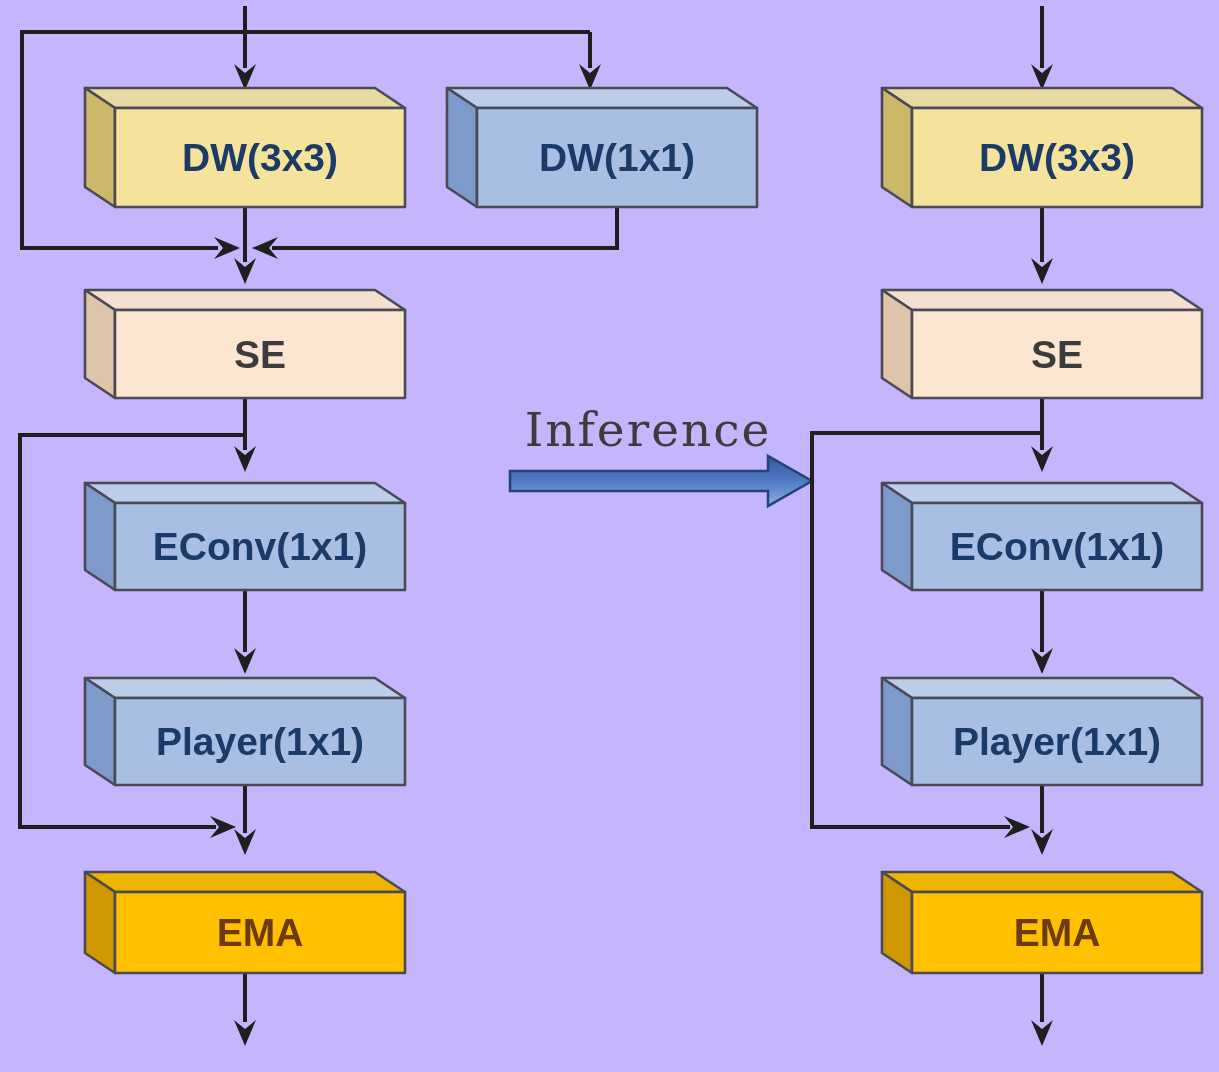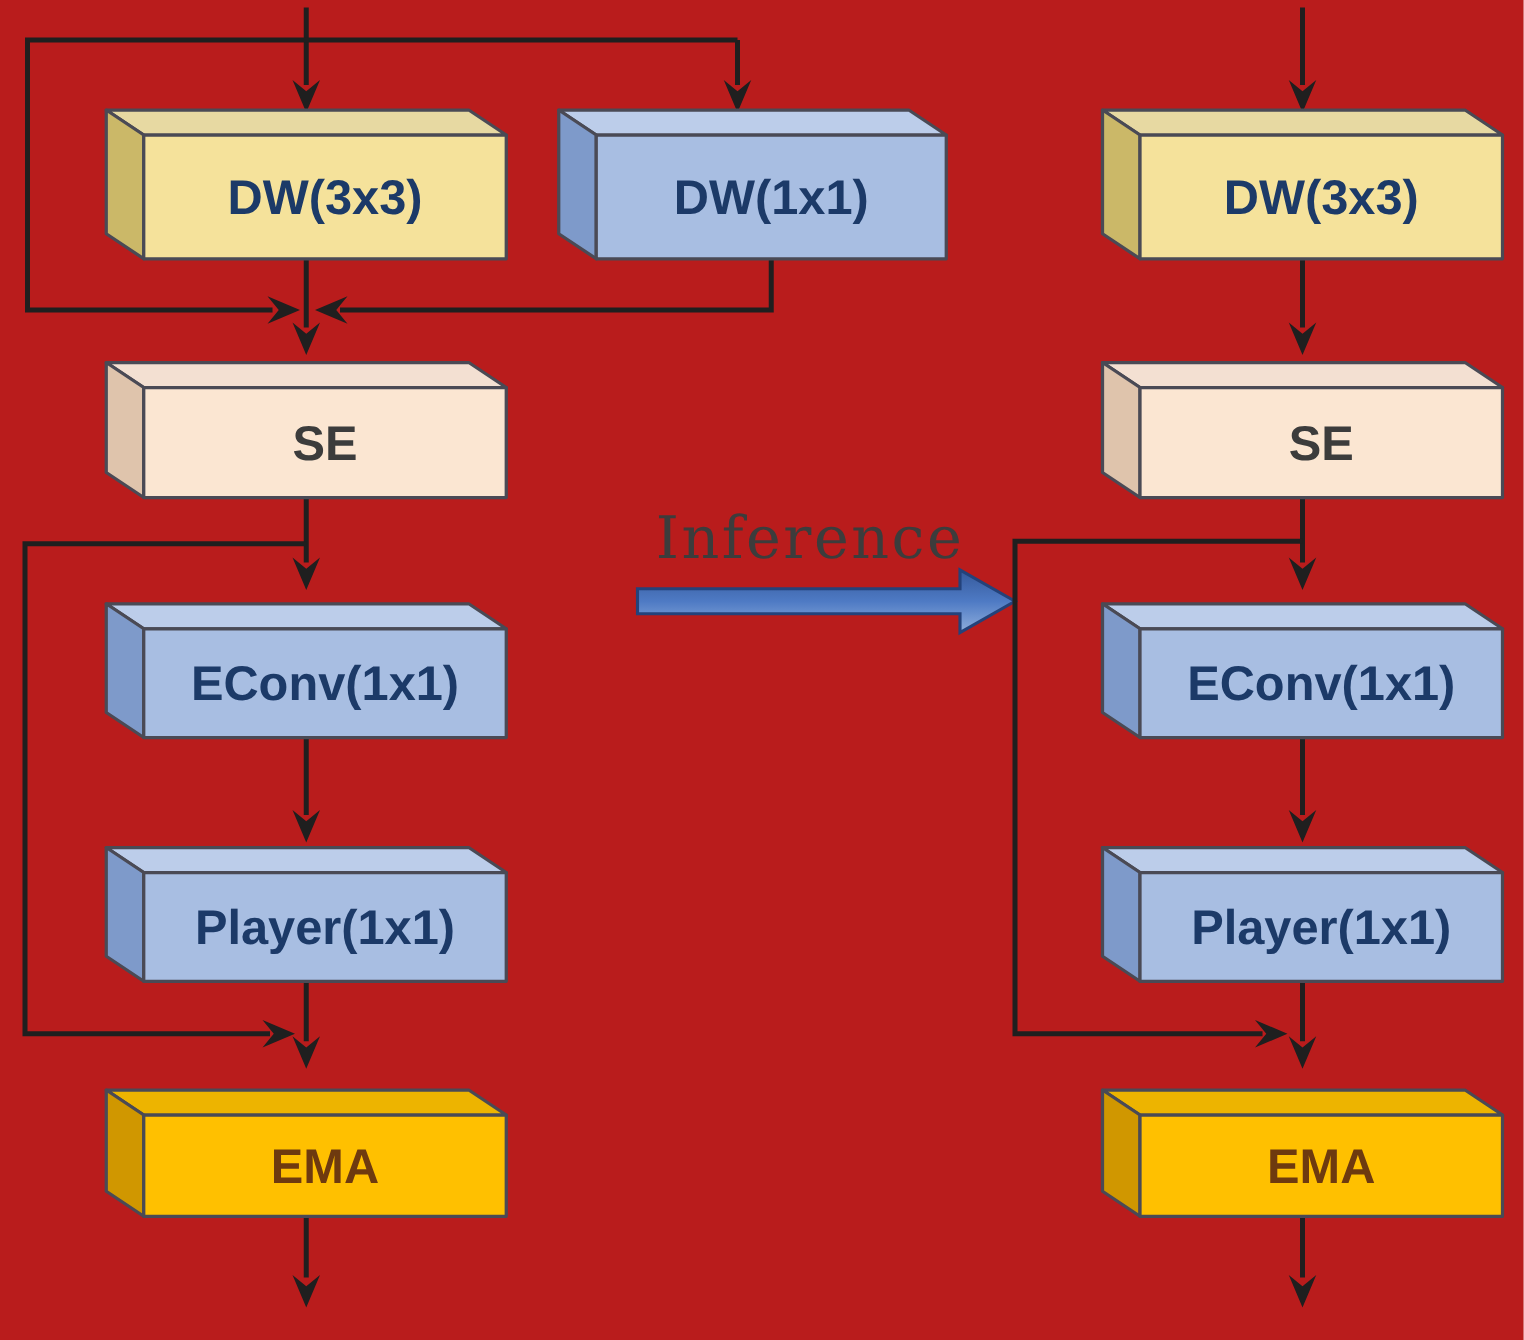--- a/index.html
+++ b/index.html
@@ -1,16 +1,16 @@
 <!DOCTYPE html>
 <html><head>
 <meta charset="utf-8">
 <style>
   html,body{margin:0;padding:0;background:#ffffff;}
-  .stage{width:1219px;height:1072px;position:relative;background:#b91c1c;overflow:hidden;}
+  .stage{width:1219px;height:1072px;position:relative;background:#c4b5fd;overflow:hidden;}
   .flow{fill:none;stroke:#1f1f1f;stroke-width:4;stroke-linejoin:miter;}
   .ah{fill:#1f1f1f;stroke:none;}
   .edge{stroke:#4a4a55;stroke-width:2.6;stroke-linejoin:round;}
   .blabel{font-family:"Liberation Sans","DejaVu Sans",sans-serif;font-weight:bold;font-size:39px;text-anchor:middle;}
   .inflabel{font-family:"DejaVu Serif","Liberation Serif",serif;font-size:47px;text-anchor:middle;letter-spacing:2px;}
   .barrow{stroke:#24427A;stroke-width:2.5;stroke-linejoin:miter;}
 </style>
 </head>
 <body>
 

